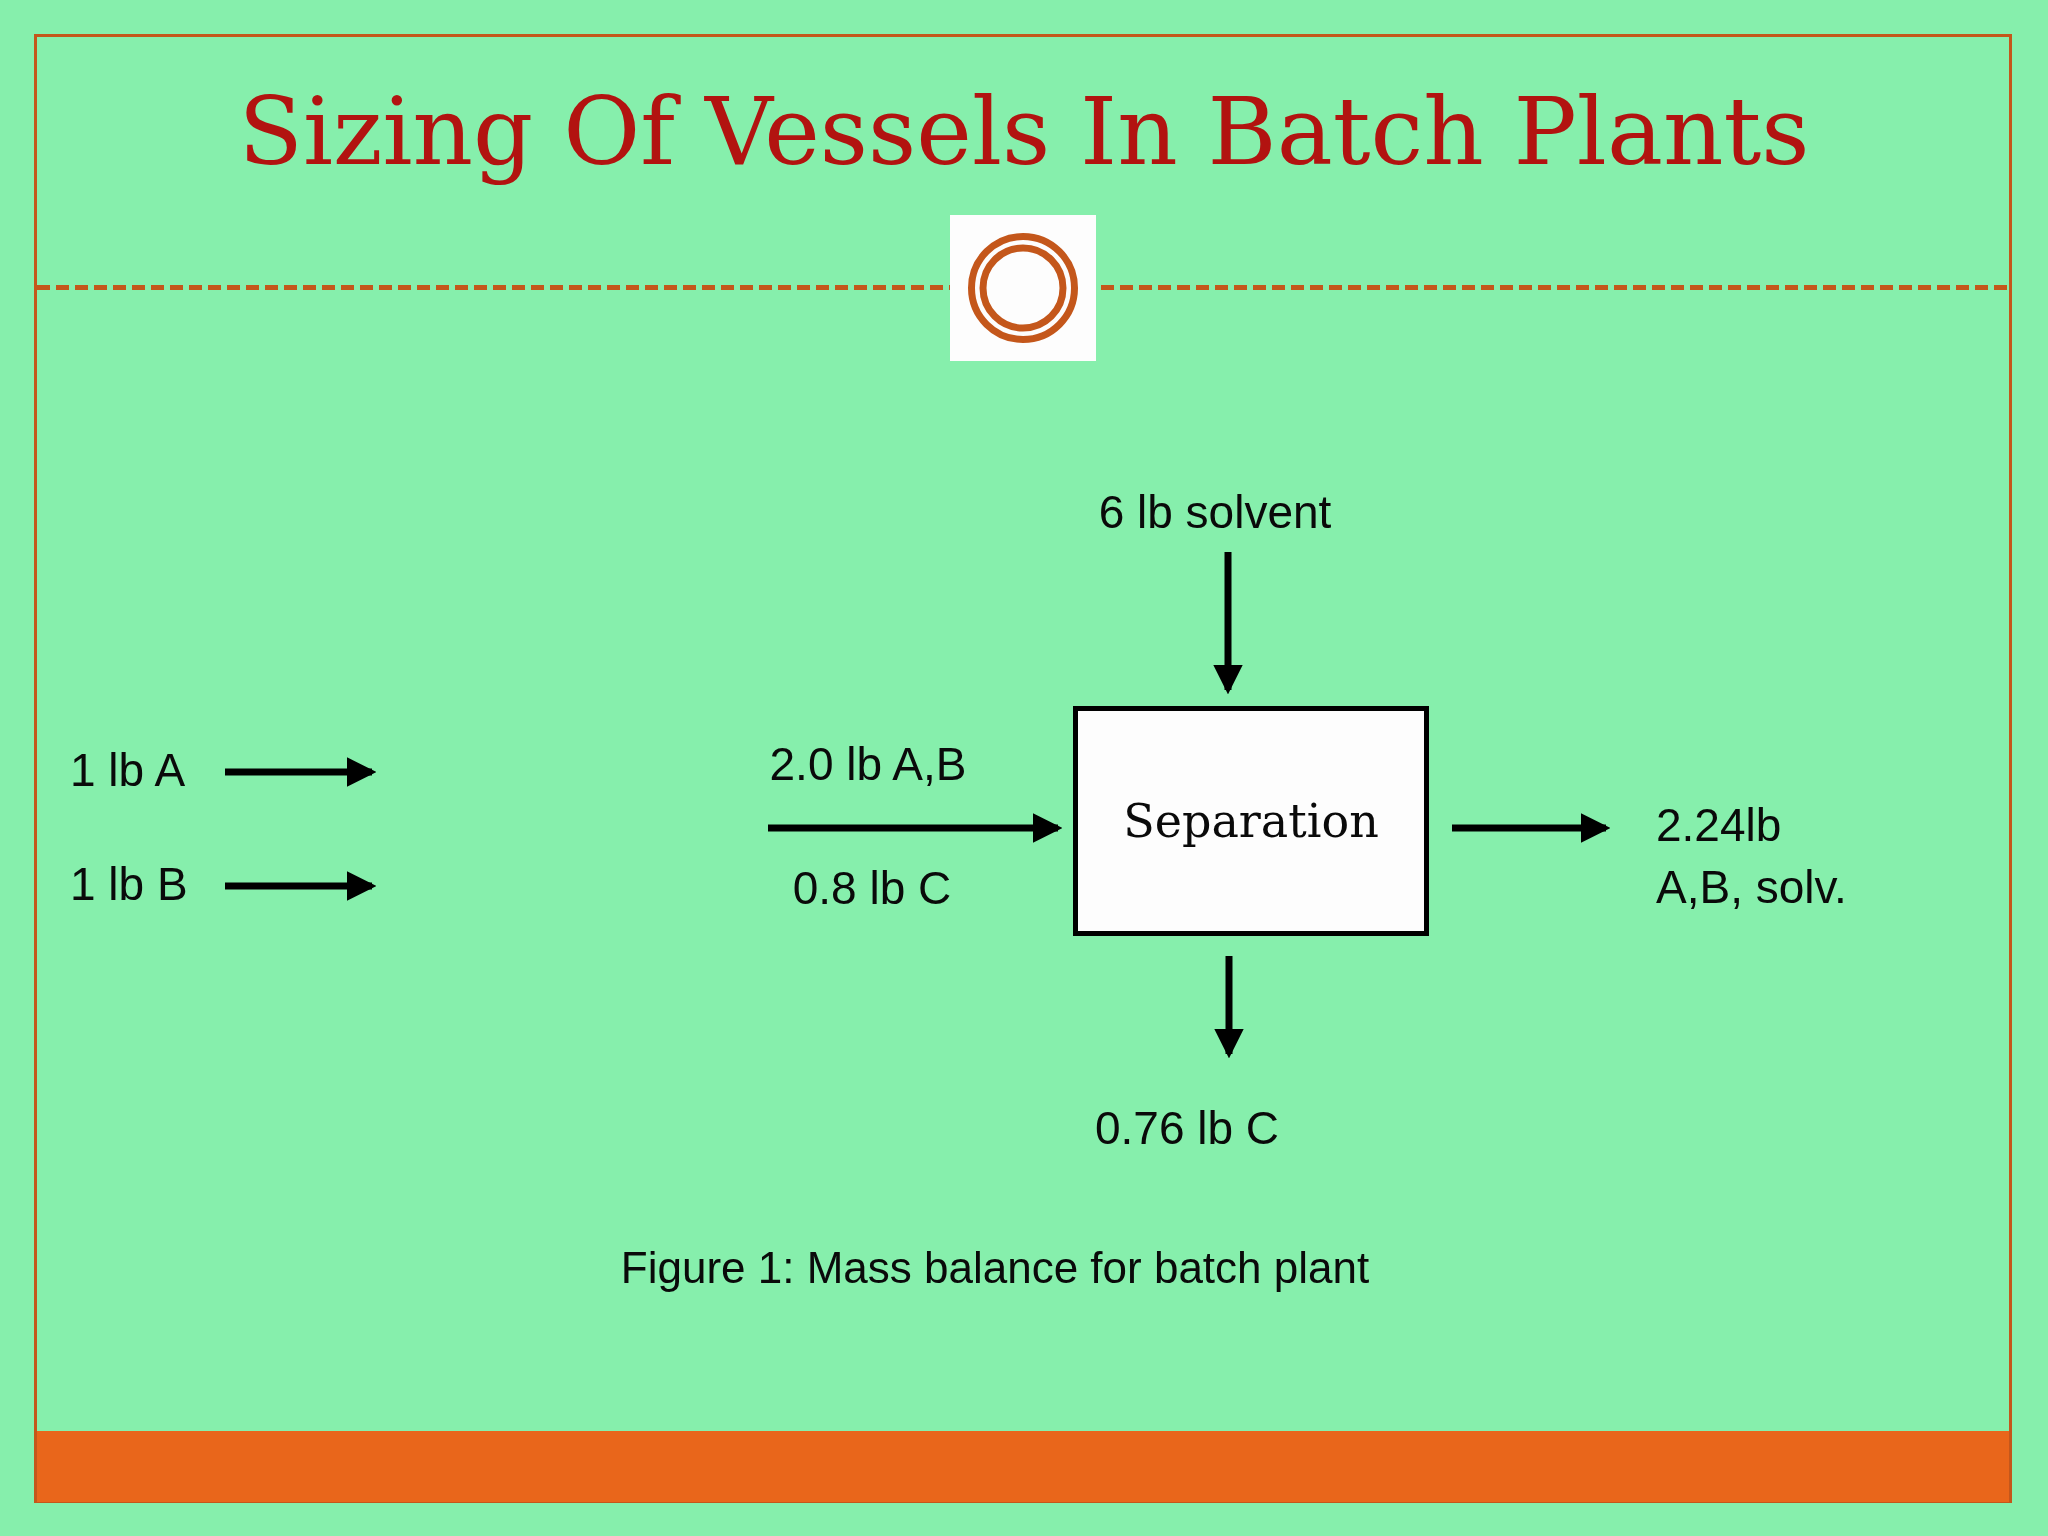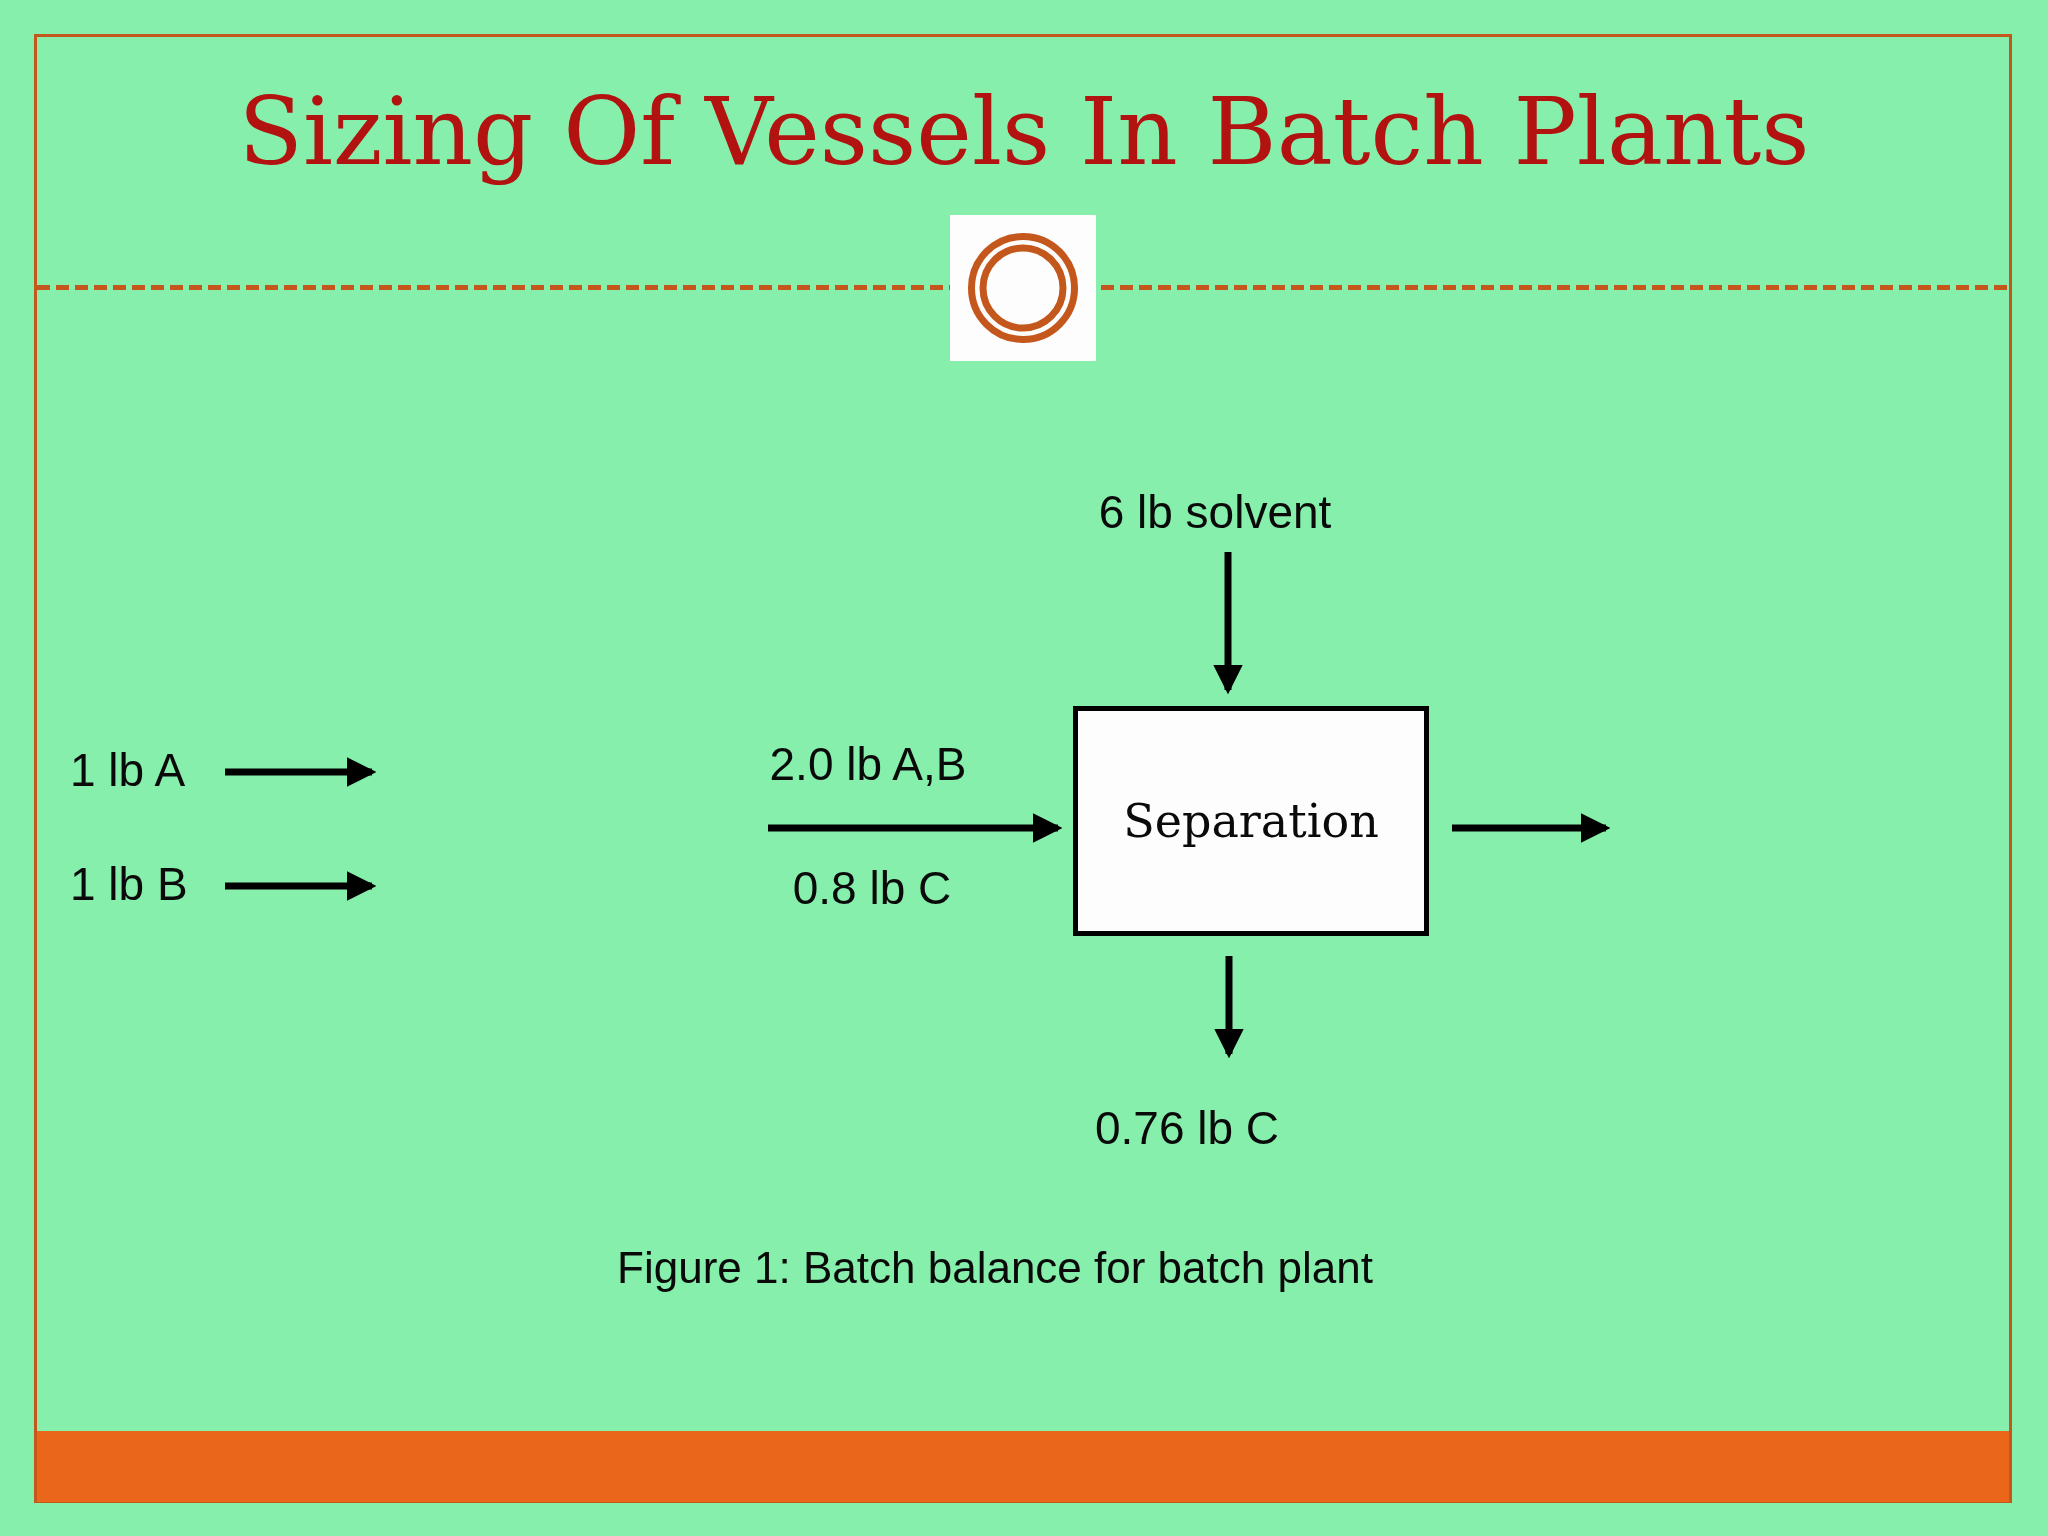--- a/index.html
+++ b/index.html
@@ -100,17 +100,21 @@
 
   <div class="pbox box-separation">
     <span>Separation</span>
   </div>
 
   <div class="flabel lbl-input-a">1 lb A</div>
   <div class="flabel lbl-input-b">1 lb B</div>
   <div class="flabel lbl-solvent centered">6 lb solvent</div>
   <div class="flabel lbl-mid-top centered">2.0 lb A,B</div>
   <div class="flabel lbl-mid-bottom centered">0.8 lb C</div>
+  <div class="flabel lbl-out-right">
+    <div>2.24lb</div>
+    <div>A,B, solv.</div>
+  </div>
   <div class="flabel lbl-out-bottom centered">0.76 lb C</div>
 
-  <div class="caption">Figure 1: Batch balance for batch plant</div>
+  <div class="caption">Figure 1: Mass balance for batch plant</div>
 
 </div>
 
 </body></html>

